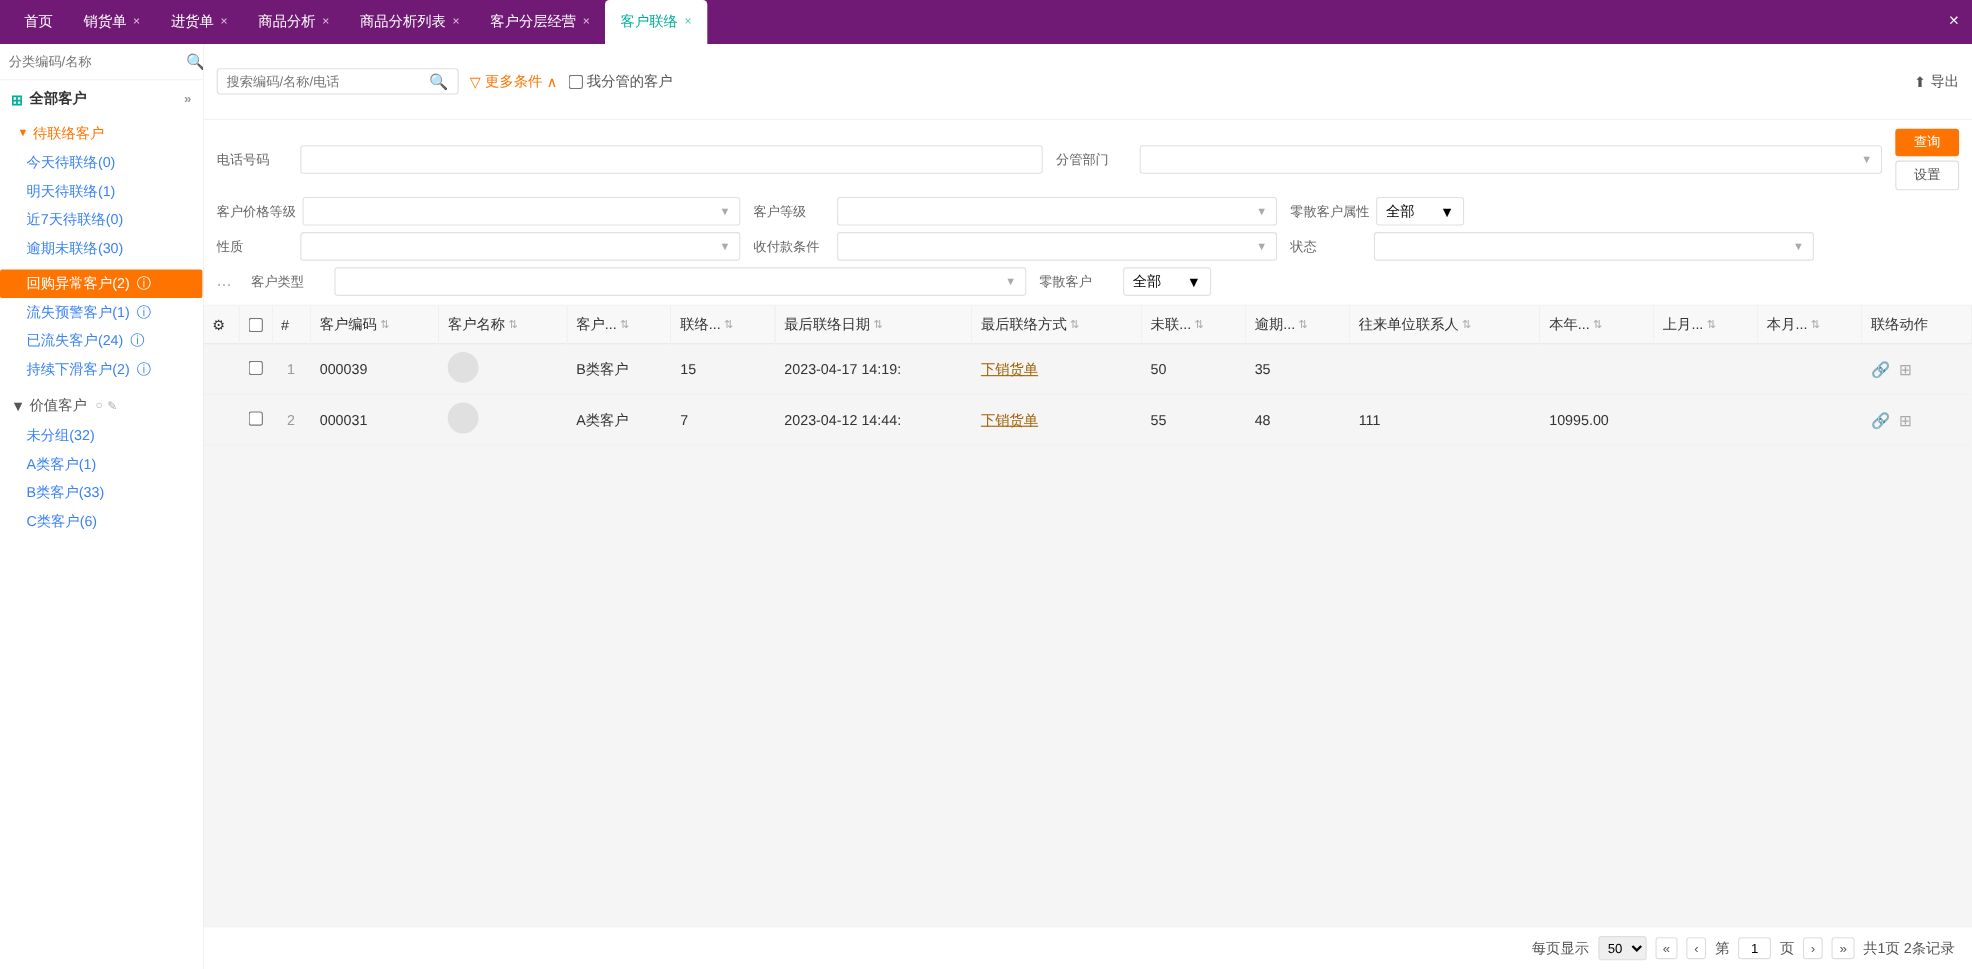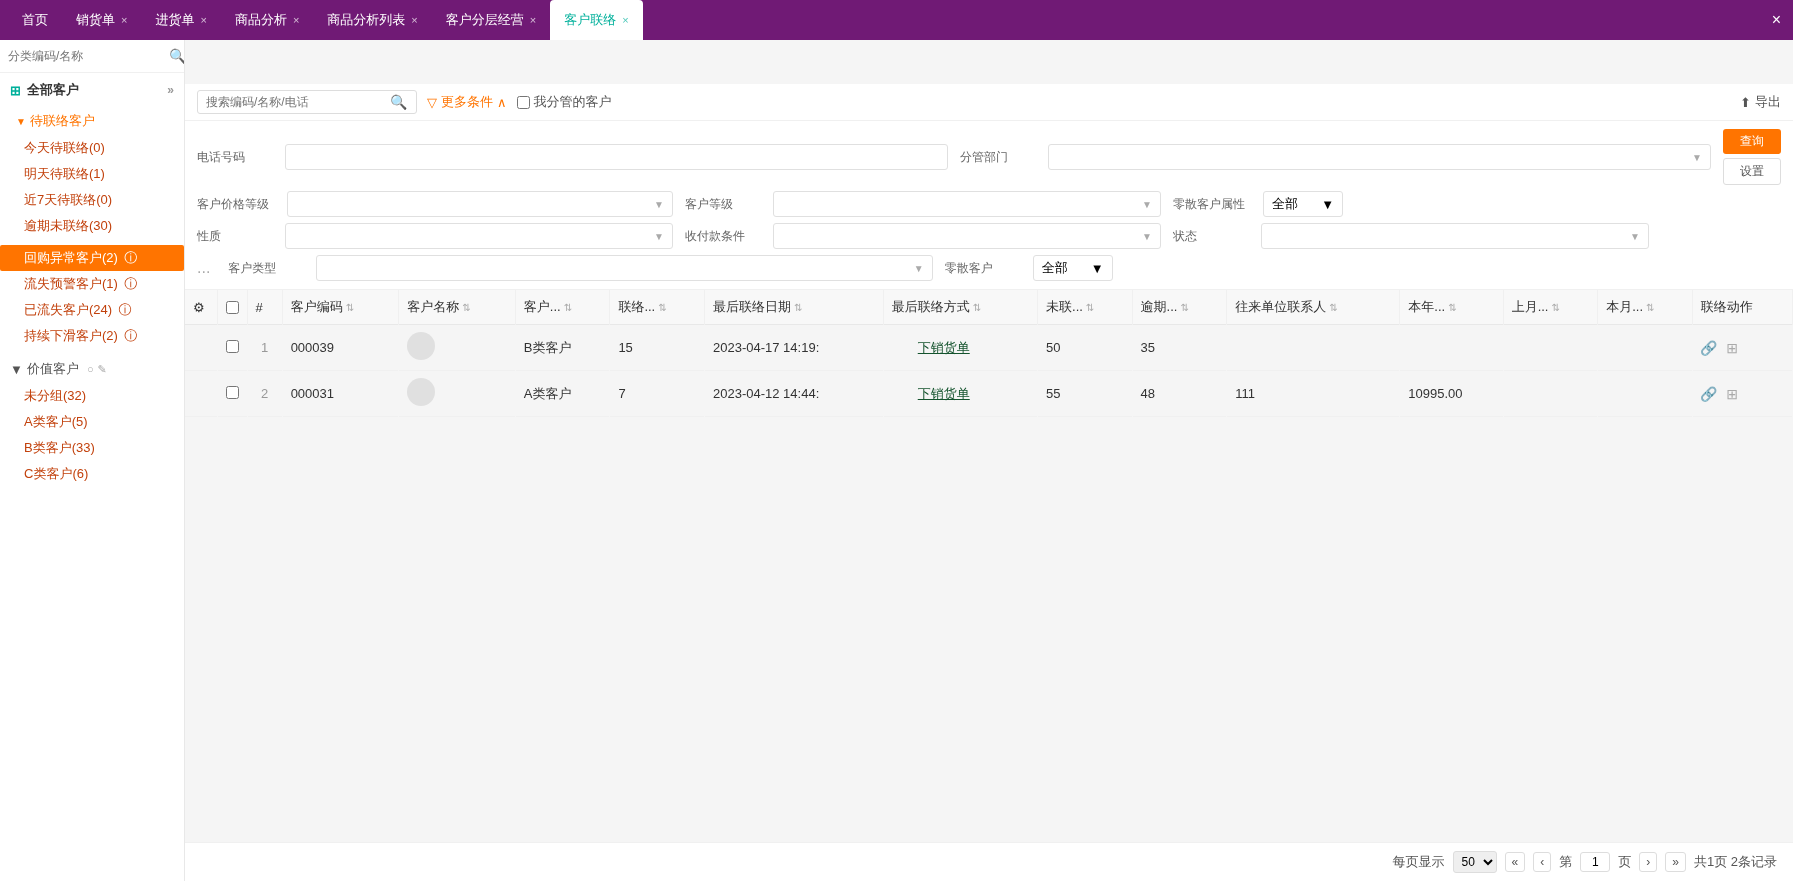--- a/index.html
+++ b/index.html
@@ -101,21 +101,21 @@
       display: flex;
       align-items: center;
       gap: 4px;
       cursor: pointer;
     }
     .sidebar-group-title .arrow {
       font-size: 10px;
     }
     .sidebar-item {
       padding: 4px 10px 4px 24px;
-      color: #c2410c;
+      color: #3b82f6;
       font-size: 12px;
       cursor: pointer;
       white-space: nowrap;
     }
     .sidebar-item.active-item {
       background: #ff7400;
       color: #fff;
       border-radius: 2px;
     }
     .sidebar-divider { height: 6px; }
@@ -150,26 +150,25 @@
     .content-area {
       flex: 1;
       display: flex;
       flex-direction: column;
       overflow: hidden;
     }
 
     
     .filter-toolbar {
       background: #fff;
-      padding: 6px 12px;
+      padding: 22px 12px;
       border-bottom: 1px solid #f0f0f0;
       display: flex;
       align-items: center;
       gap: 10px;
-      margin-top: 44px;
     }
     .filter-search-box {
       display: flex;
       align-items: center;
       border: 1px solid #ddd;
       border-radius: 3px;
       padding: 3px 8px;
       width: 220px;
       gap: 6px;
     }
@@ -222,21 +221,21 @@
       display: flex;
       align-items: center;
       gap: 12px;
       margin-bottom: 6px;
     }
     .filter-row:last-child { margin-bottom: 0; }
     .filter-field {
       display: flex;
       align-items: center;
       flex: 1;
-      gap: 18px;
+      gap: 6px;
     }
     .filter-label {
       color: #666;
       font-size: 12px;
       white-space: nowrap;
       min-width: 70px;
     }
     .filter-input {
       flex: 1;
       border: 1px solid #e0e0e0;
@@ -328,24 +327,23 @@
     tbody tr {
       border-bottom: 1px solid #f0f0f0;
     }
     tbody td {
       padding: 7px 8px;
       color: #333;
       border-right: 1px solid #f5f5f5;
       white-space: nowrap;
     }
     .link-text {
-      color: #14532d;
+      color: #a16207;
       cursor: pointer;
       text-decoration: underline;
-      margin-left: 26px;
     }
     .row-num { color: #999; text-align: center; }
     .action-icons { display: flex; gap: 8px; align-items: center; }
     .action-icon { color: #aaa; cursor: pointer; font-size: 14px; }
     .settings-col { width: 32px; }
     .checkbox-col { width: 28px; }
     .avatar-placeholder {
       width: 28px;
       height: 28px;
       border-radius: 50%;
@@ -485,21 +483,21 @@
     <div class="sidebar-group2">
       <span class="arrow">▼</span>
       <span>价值客户</span>
       <span class="edit-icon" style="margin-left:4px;">○</span>
       <span class="edit-icon">✎</span>
     </div>
     <div class="sidebar-item">
       <span>未分组(32)</span>
     </div>
     <div class="sidebar-item">
-      <span>A类客户(5)</span>
+      <span>A类客户(1)</span>
     </div>
     <div class="sidebar-item">
       <span>B类客户(33)</span>
     </div>
     <div class="sidebar-item">
       <span>C类客户(6)</span>
     </div>
 
   </div>
 

